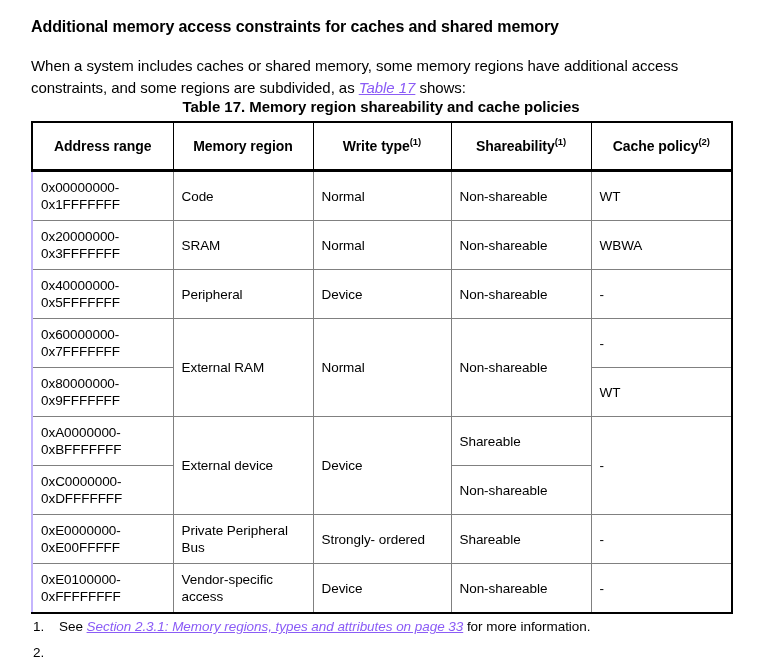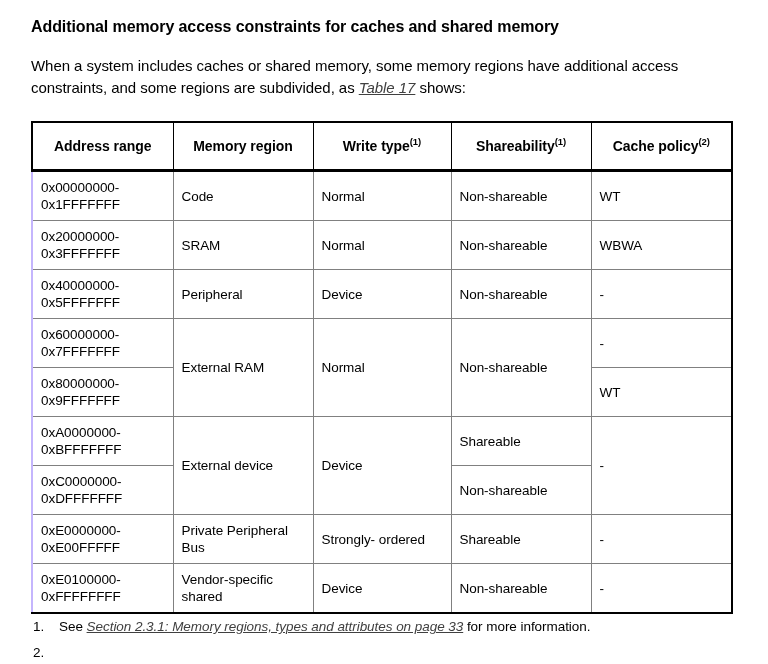--- a/index.html
+++ b/index.html
@@ -37,21 +37,21 @@
     position: absolute;
     left: 31px;
     top: 40px;
     width: 706px;
     font-size: 15px;
     line-height: 21.5px;
     text-align: left;
     letter-spacing: -0.05px;
   }
   .xref {
-    color: #404040;
+    color: #8b5cf6;
     font-style: italic;
   }
   .table-caption {
     position: absolute;
     left: 31px;
     top: 98px;
     width: 700px;
     text-align: center;
     font-size: 15px;
     font-weight: bold;
@@ -133,20 +133,21 @@
 </style>
 </head>
 <body>
 
 <div class="page">
 
   <h1 class="section-heading">Additional memory access constraints for caches and shared memory</h1>
 
   <p class="body-para"><span>When a system includes caches or shared memory, some memory regions have additional access constraints, and some regions are subdivided, as </span><a class="xref" href="#">Table 17</a><span> shows:</span></p>
 
+  <div class="table-caption">Table 17. Memory region shareability and cache policies</div>
 
   <div class="table-wrap">
     <table class="mem">
       <colgroup>
         <col class="c1">
           <col class="c2">
           <col class="c3">
           <col class="c4">
           <col class="c5">
       </colgroup>
@@ -223,21 +224,21 @@
 0xE00FFFFF</td>
           <td class="wrap2">Private Peripheral Bus</td>
           <td>Strongly- ordered</td>
           <td>Shareable</td>
           <td class="edge-right">-</td>
         </tr>
 
         <tr>
           <td class="addr edge-left">0xE0100000-
 0xFFFFFFFF</td>
-          <td class="wrap2">Vendor-specific shared</td>
+          <td class="wrap2">Vendor-specific access</td>
           <td>Device</td>
           <td>Non-shareable</td>
           <td class="edge-right">-</td>
         </tr>
 
       </tbody>
     </table>
   </div>
 
   <div class="footnotes">

